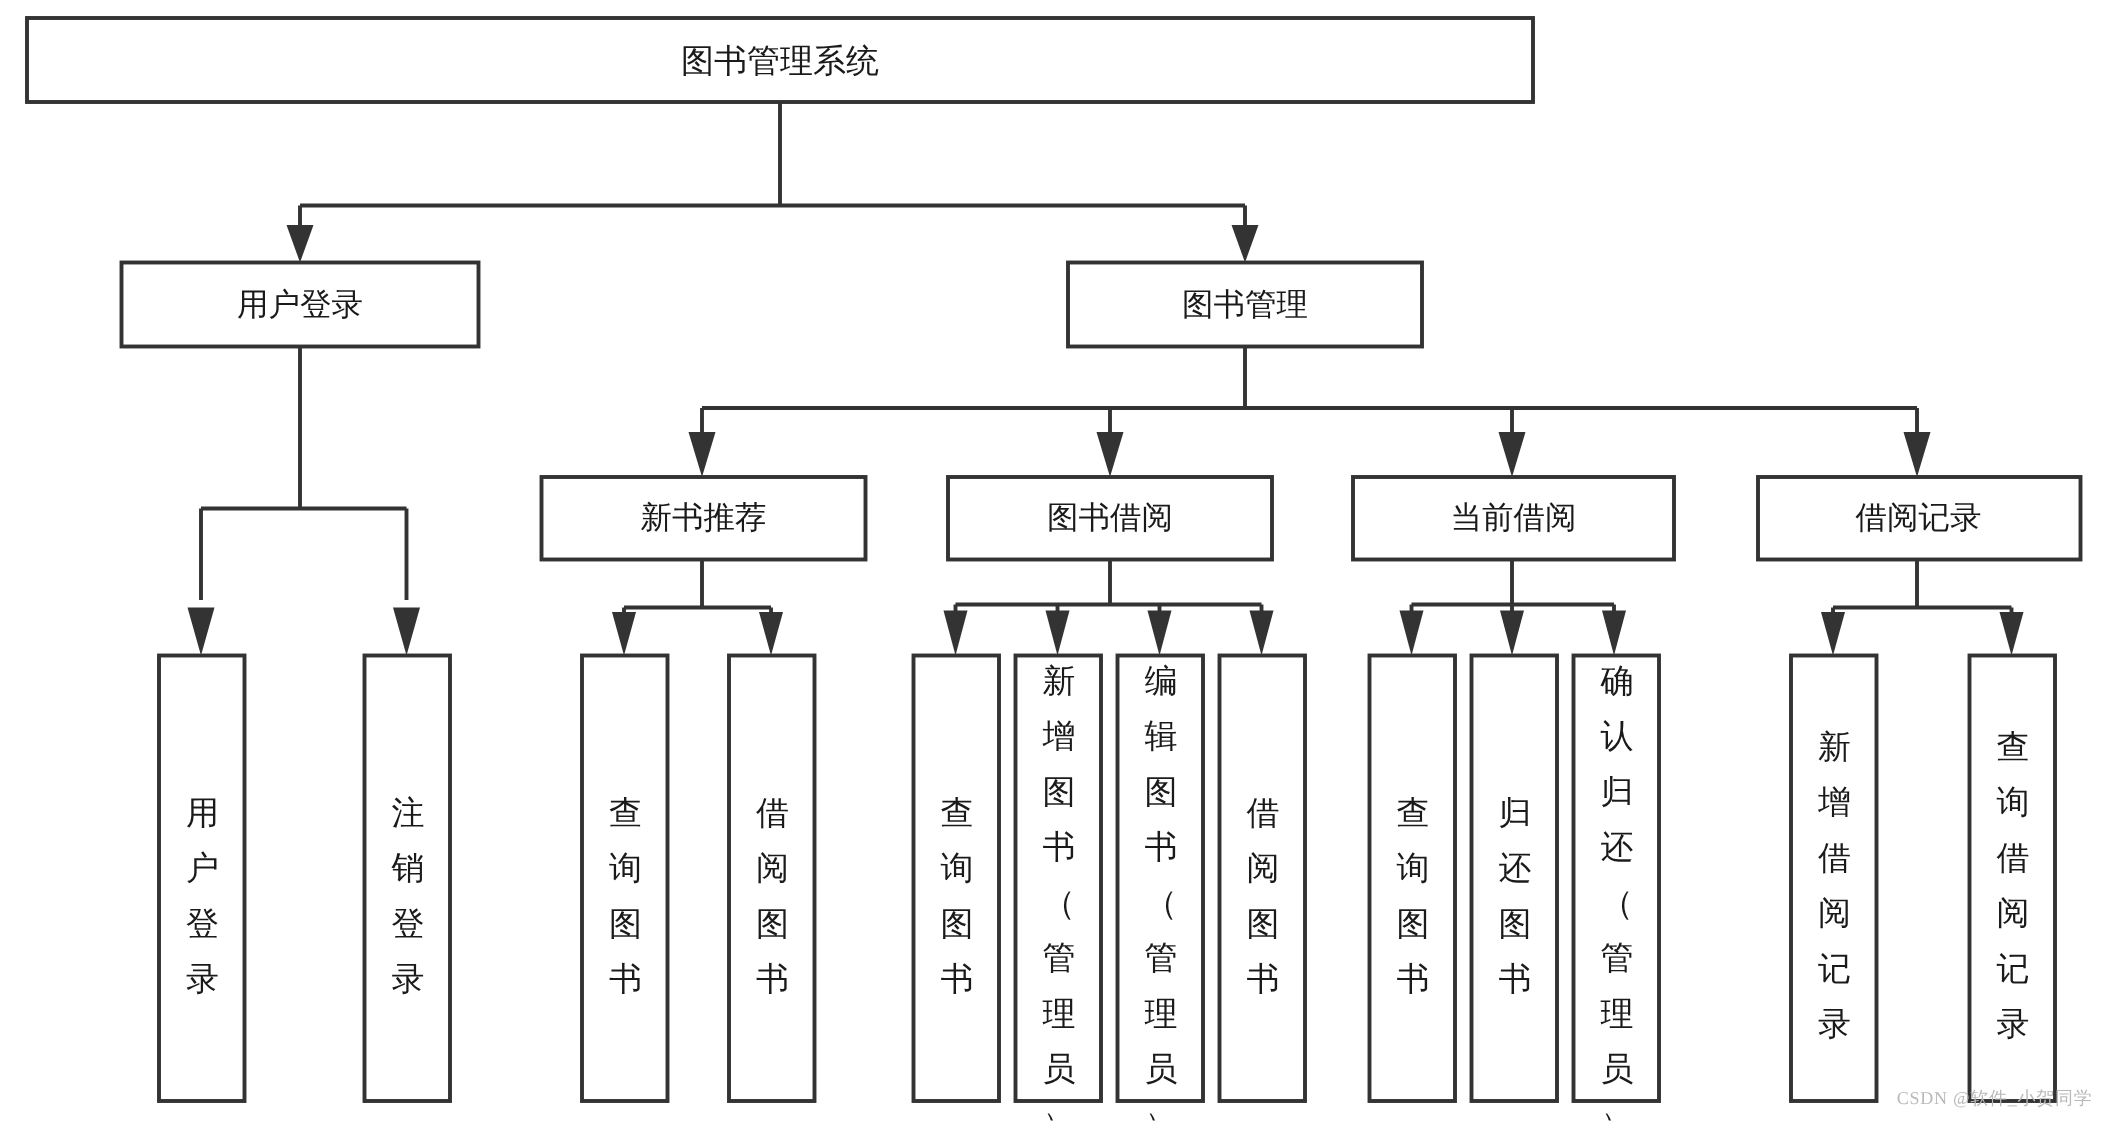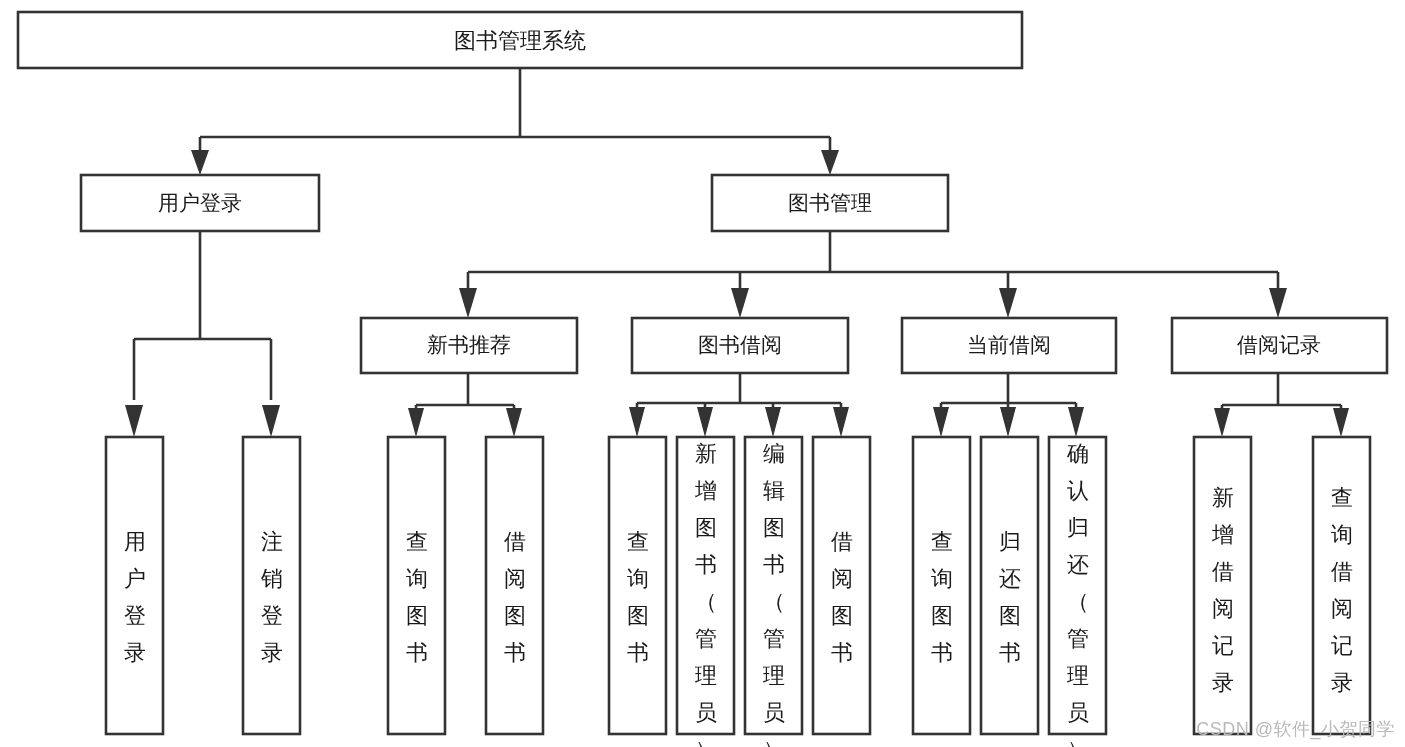--- a/index.html
+++ b/index.html
@@ -53,22 +53,22 @@
   .vlabel {
     font-family: "DejaVu Sans", "Liberation Sans", sans-serif;
     fill: #1a1a1a;
     font-size: 22px;
     text-anchor: middle;
   }
   .watermark {
     position: absolute;
     right: 10px;
     bottom: 6px;
-    font-family: Liberation Sans, sans-serif;
-    font-size: 18px;
+    font-family: Liberation Serif, serif;
+    font-size: 12px;
     color: #b9b9b9;
     white-space: nowrap;
     letter-spacing: 0.5px;
   }
 </style>
 </head>
 <body>
 
 <div id="diagram-root">
 

